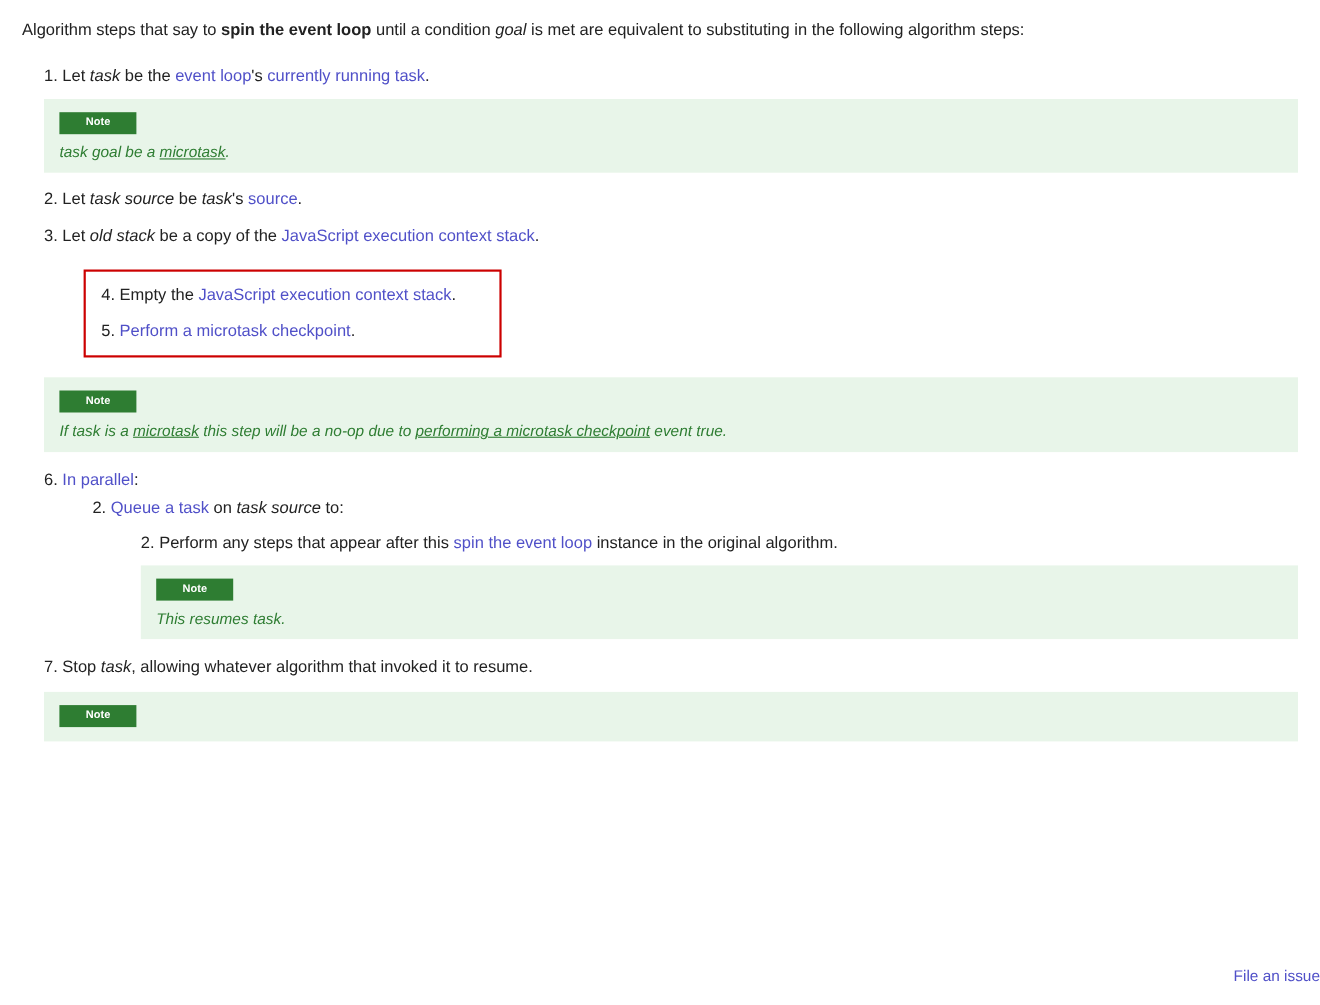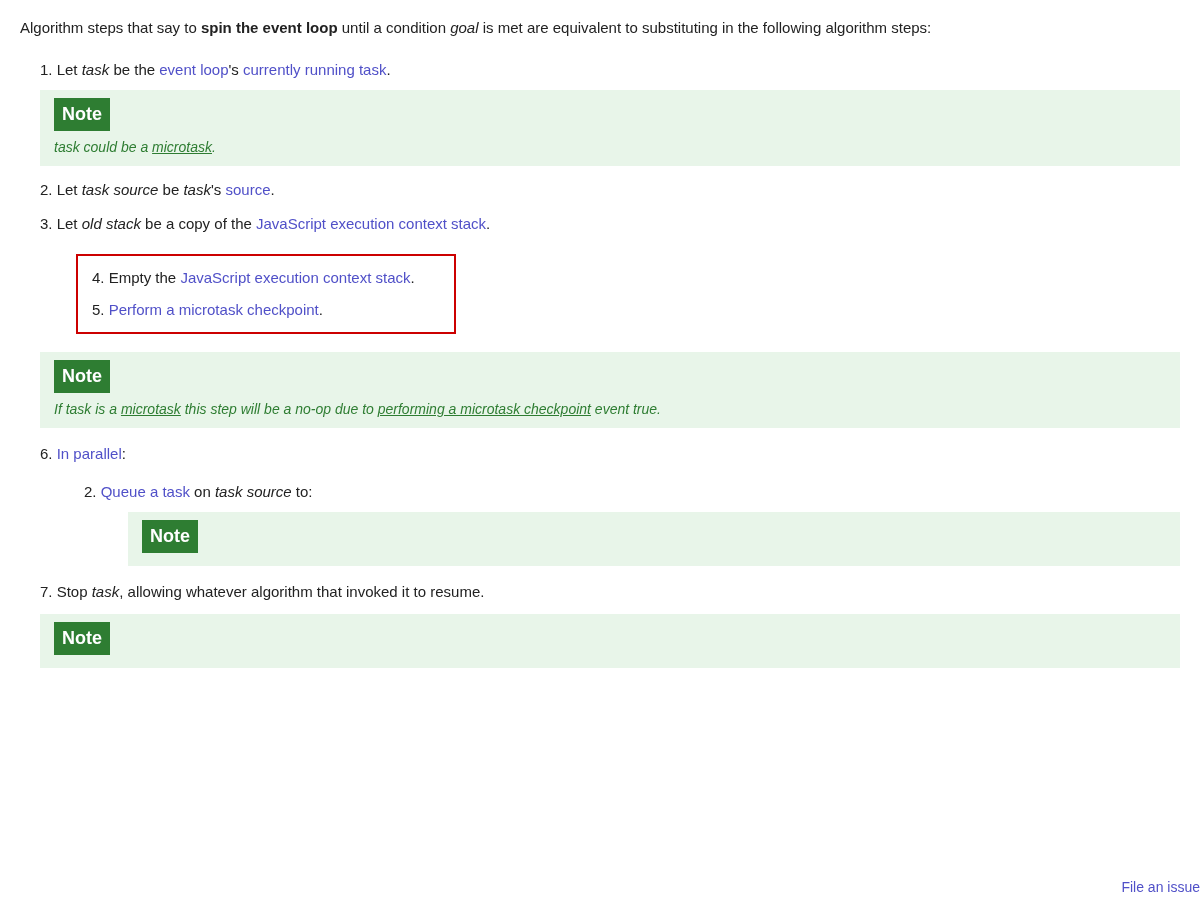--- a/index.html
+++ b/index.html
@@ -42,22 +42,22 @@
       padding: 8px 14px;
       margin-top: 8px;
       margin-bottom: 8px;
     }
 
     .note-label {
       display: inline-block;
       background-color: #2e7d32;
       color: white;
       font-weight: bold;
-      padding: 2px 8px;
-      font-size: 18px;
+      padding: 2px 24px;
+      font-size: 10px;
       margin-bottom: 5px;
     }
 
     .note-text {
       font-style: italic;
       color: #2e7d32;
       font-size: 14px;
     }
 
     .note-text a {
@@ -93,21 +93,21 @@
 <p class="intro">
   <span>Algorithm steps that say to </span><strong>spin the event loop</strong><span> until a condition </span><em>goal</em><span> is met are equivalent to substituting in the following algorithm steps:</span>
 </p>
 
 <p style="margin: 12px 0 0 20px;">
   <span>1. Let <em>task</em> be the <a href="#event-loop">event loop</a>'s <a href="#currently-running-task">currently running task</a>.</span>
 </p>
 
 <div class="note-box" style="margin: 8px 0 12px 20px;">
   <div class="note-label">Note</div>
-  <div class="note-text"><em><span>task </span><em>could be a </em><a href="#microtask"><em>microtask</em></a><span>.</span></em></div>
+  <div class="note-text"><em><span>task </span><em>goal be a </em><a href="#microtask"><em>microtask</em></a><span>.</span></em></div>
 </div>
 
 <p style="margin: 10px 0 10px 20px;">
   <span>2. Let <em>task source</em> be <em>task</em>'s <a href="#source">source</a>.</span>
 </p>
 
 <p style="margin: 10px 0 10px 20px;">
   <span>3. Let <em>old stack</em> be a copy of the <a href="#js-execution-context-stack">JavaScript execution context stack</a>.</span>
 </p>
 
@@ -126,28 +126,32 @@
   <div class="note-label">Note</div>
   <div class="note-text">
     <em><span>If </span><em>task</em><span> is a </span><a href="#microtask"><em>microtask</em></a><span> this step will be a no-op due to </span><a href="#microtask-checkpoint"><em>performing a microtask checkpoint</em></a><span> event true.</span></em>
   </div>
 </div>
 
 <div style="margin: 10px 0 6px 20px;">
   <p>6. <a href="#in-parallel">In parallel</a>:</p>
 
 
-  <div style="margin: 14px 0 8px 44px;">
+  <div style="margin: 1px 0 8px 44px;">
     <p>2. <a href="#queue-a-task">Queue a task</a> on <em>task source</em> to:</p>
 
 
     <div style="margin: 8px 0 8px 44px;">
+      <p>2. Perform any steps that appear after this <a href="#spin-the-event-loop">spin the event loop</a> instance in the original algorithm.</p>
 
       <div class="note-box" style="margin-top: 8px;">
         <div class="note-label">Note</div>
+        <div class="note-text">
+          <em><span>This resumes</span> task.</em>
+        </div>
       </div>
     </div>
   </div>
 </div>
 
 <p style="margin: 14px 0 10px 20px;">
   <span>7. Stop <em>task</em>, allowing whatever algorithm that invoked it to resume.</span>
 </p>
 
 <div class="note-box" style="margin: 0 0 14px 20px;">

